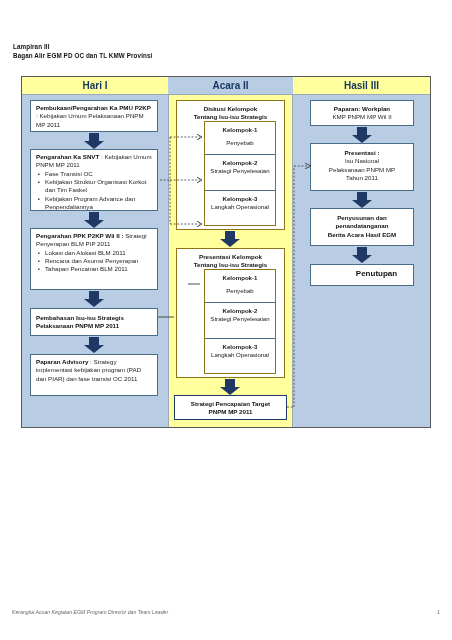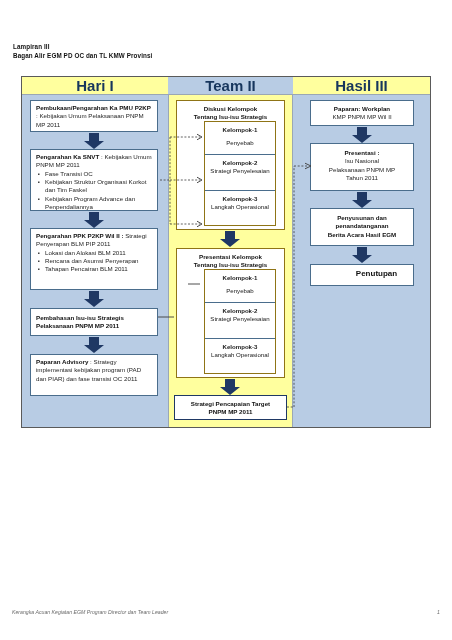--- a/index.html
+++ b/index.html
@@ -20,21 +20,21 @@
     border:1.4px solid #5a5a5a;background:#b8cce4;box-sizing:border-box;
   }
   .col{position:absolute;top:0;bottom:0;box-sizing:border-box;}
   .col1{left:0;width:146px;background:#b8cce4;}
   .col2{left:146px;width:125px;background:#ffff9e;border-left:1px solid #9aa7b4;border-right:1px solid #9aa7b4;}
   .col3{left:271px;right:0;background:#b8cce4;}
 
   .hdr{
     position:absolute;left:0;right:0;top:0;height:18px;
     display:flex;align-items:center;justify-content:center;
-    font-size:15px;font-weight:bold;color:#17365d;
+    font-size:10px;font-weight:bold;color:#17365d;
     border-bottom:1px solid #9aa7b4;box-sizing:border-box;
   }
   .hdr.y{background:#ffff9e;}
   .hdr.b{background:#b8cce4;}
 
   
   .box{
     position:absolute;background:#ffffff;border:1px solid #4a6d8c;
     box-sizing:border-box;padding:3px 4px 3px 5px;
     font-size:6.2px;line-height:8.4px;color:#1f1f1f;
@@ -82,21 +82,21 @@
   <div class="frame">
 
     <div class="col col1"></div>
     <div class="col col2"></div>
     <div class="col col3"></div>
 
     <div class="col col1" style="background:transparent;">
       <div class="hdr y">Hari I</div>
     </div>
     <div class="col col2" style="background:transparent;border-left:none;border-right:none;">
-      <div class="hdr b">Team II</div>
+      <div class="hdr b">Acara II</div>
     </div>
     <div class="col col3" style="background:transparent;">
       <div class="hdr y">Hasil III</div>
     </div>
 
     <div class="box" style="left:8px;top:23px;width:128px;height:32px;">
       <b>Pembukaan/Pengarahan Ka PMU P2KP</b><span> : Kebijakan Umum Pelaksanaan PNPM MP 2011</span>
     </div>
 
     <div class="arrow" style="left:61px;top:56px;">

